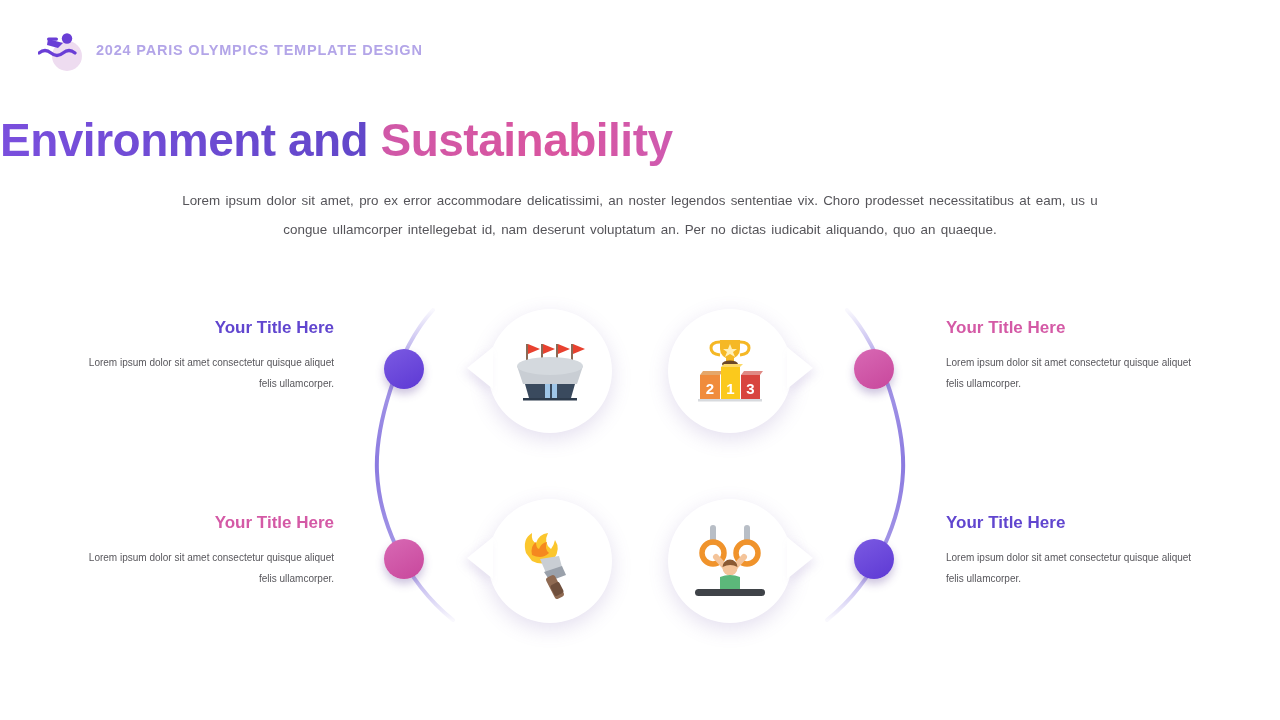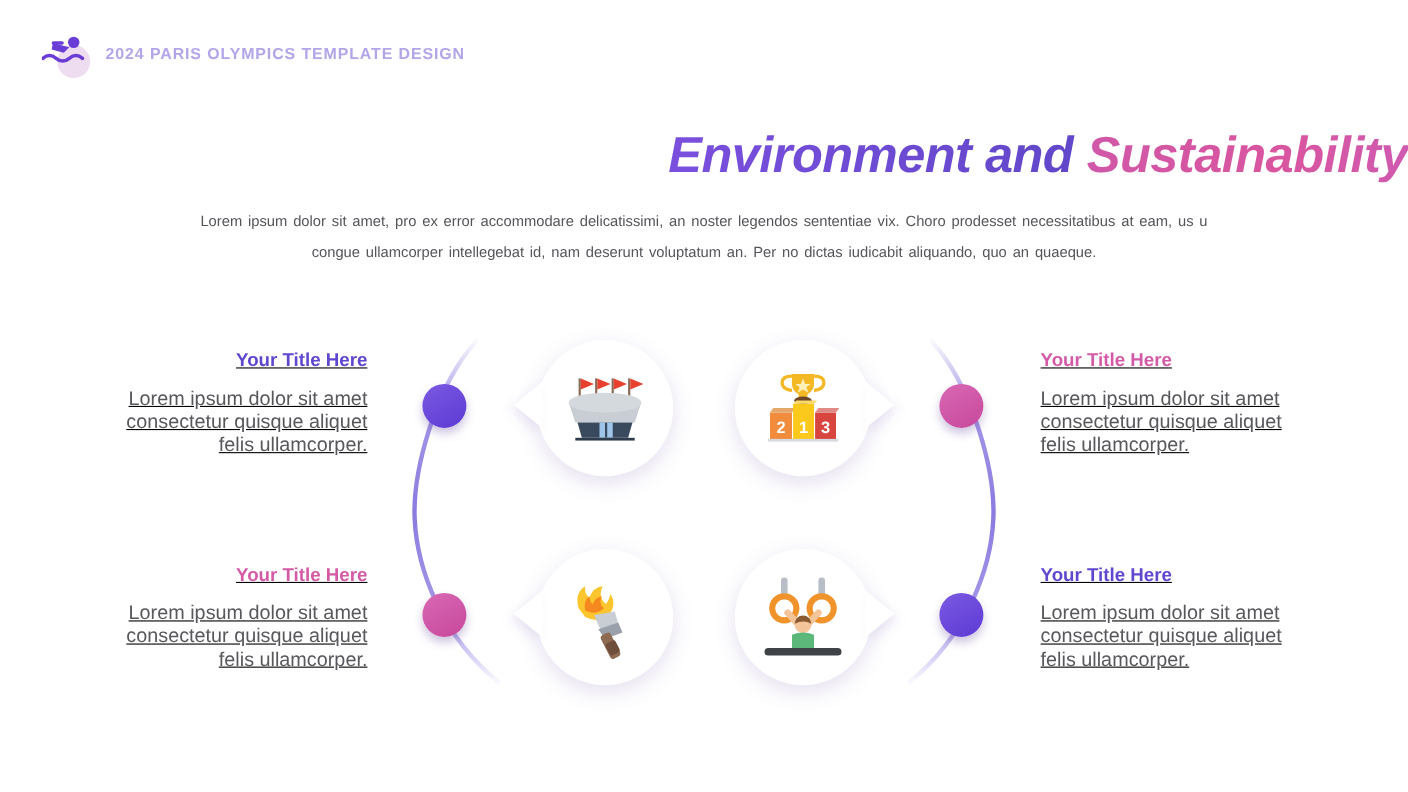--- a/index.html
+++ b/index.html
@@ -71,26 +71,25 @@
     font-size: 19px;
     font-weight: bold;
     color: #6d49d6;
     letter-spacing: 0.2px;
   }
   .headline {
     position: absolute;
     left: 0;
     right: 0;
     top: 113px;
-    text-align: right;
+    text-align: left;
     font-size: 46px;
     font-weight: bold;
     letter-spacing: -0.5px;
     white-space: nowrap;
-    font-style: italic;
   }
   .headline .part-a {
     color: #6b46d4;
     background: linear-gradient(90deg, #7a4fdd 0%, #6147c9 100%);
     -webkit-background-clip: text;
     background-clip: text;
     -webkit-text-fill-color: transparent;
   }
   .headline .part-b {
     background: linear-gradient(90deg, #d058a8 0%, #d9559f 60%, #cf5ab0 100%);
@@ -105,29 +104,29 @@
     top: 186px;
     width: 960px;
     text-align: center;
     font-size: 13.4px;
     line-height: 29px;
     color: #555459;
     word-spacing: 1.6px;
   }
 
   
-  .side-block { position: absolute; width: 250px; text-decoration: underline; }
+  .side-block { position: absolute; width: 250px; }
   .side-block .sb-title {
     font-size: 17px;
     font-weight: bold;
     margin-bottom: 14px;
     white-space: nowrap;
   }
   .side-block .sb-body {
-    font-size: 18px;
+    font-size: 10px;
     line-height: 21px;
     color: #58575c;
   }
   .side-block.left  { left: 84px; text-align: right; }
   .side-block.right { left: 946px; text-align: left; }
 
   .side-block.tl { top: 318px; }
   .side-block.bl { top: 513px; }
   .side-block.tr { top: 318px; }
   .side-block.br { top: 513px; }

